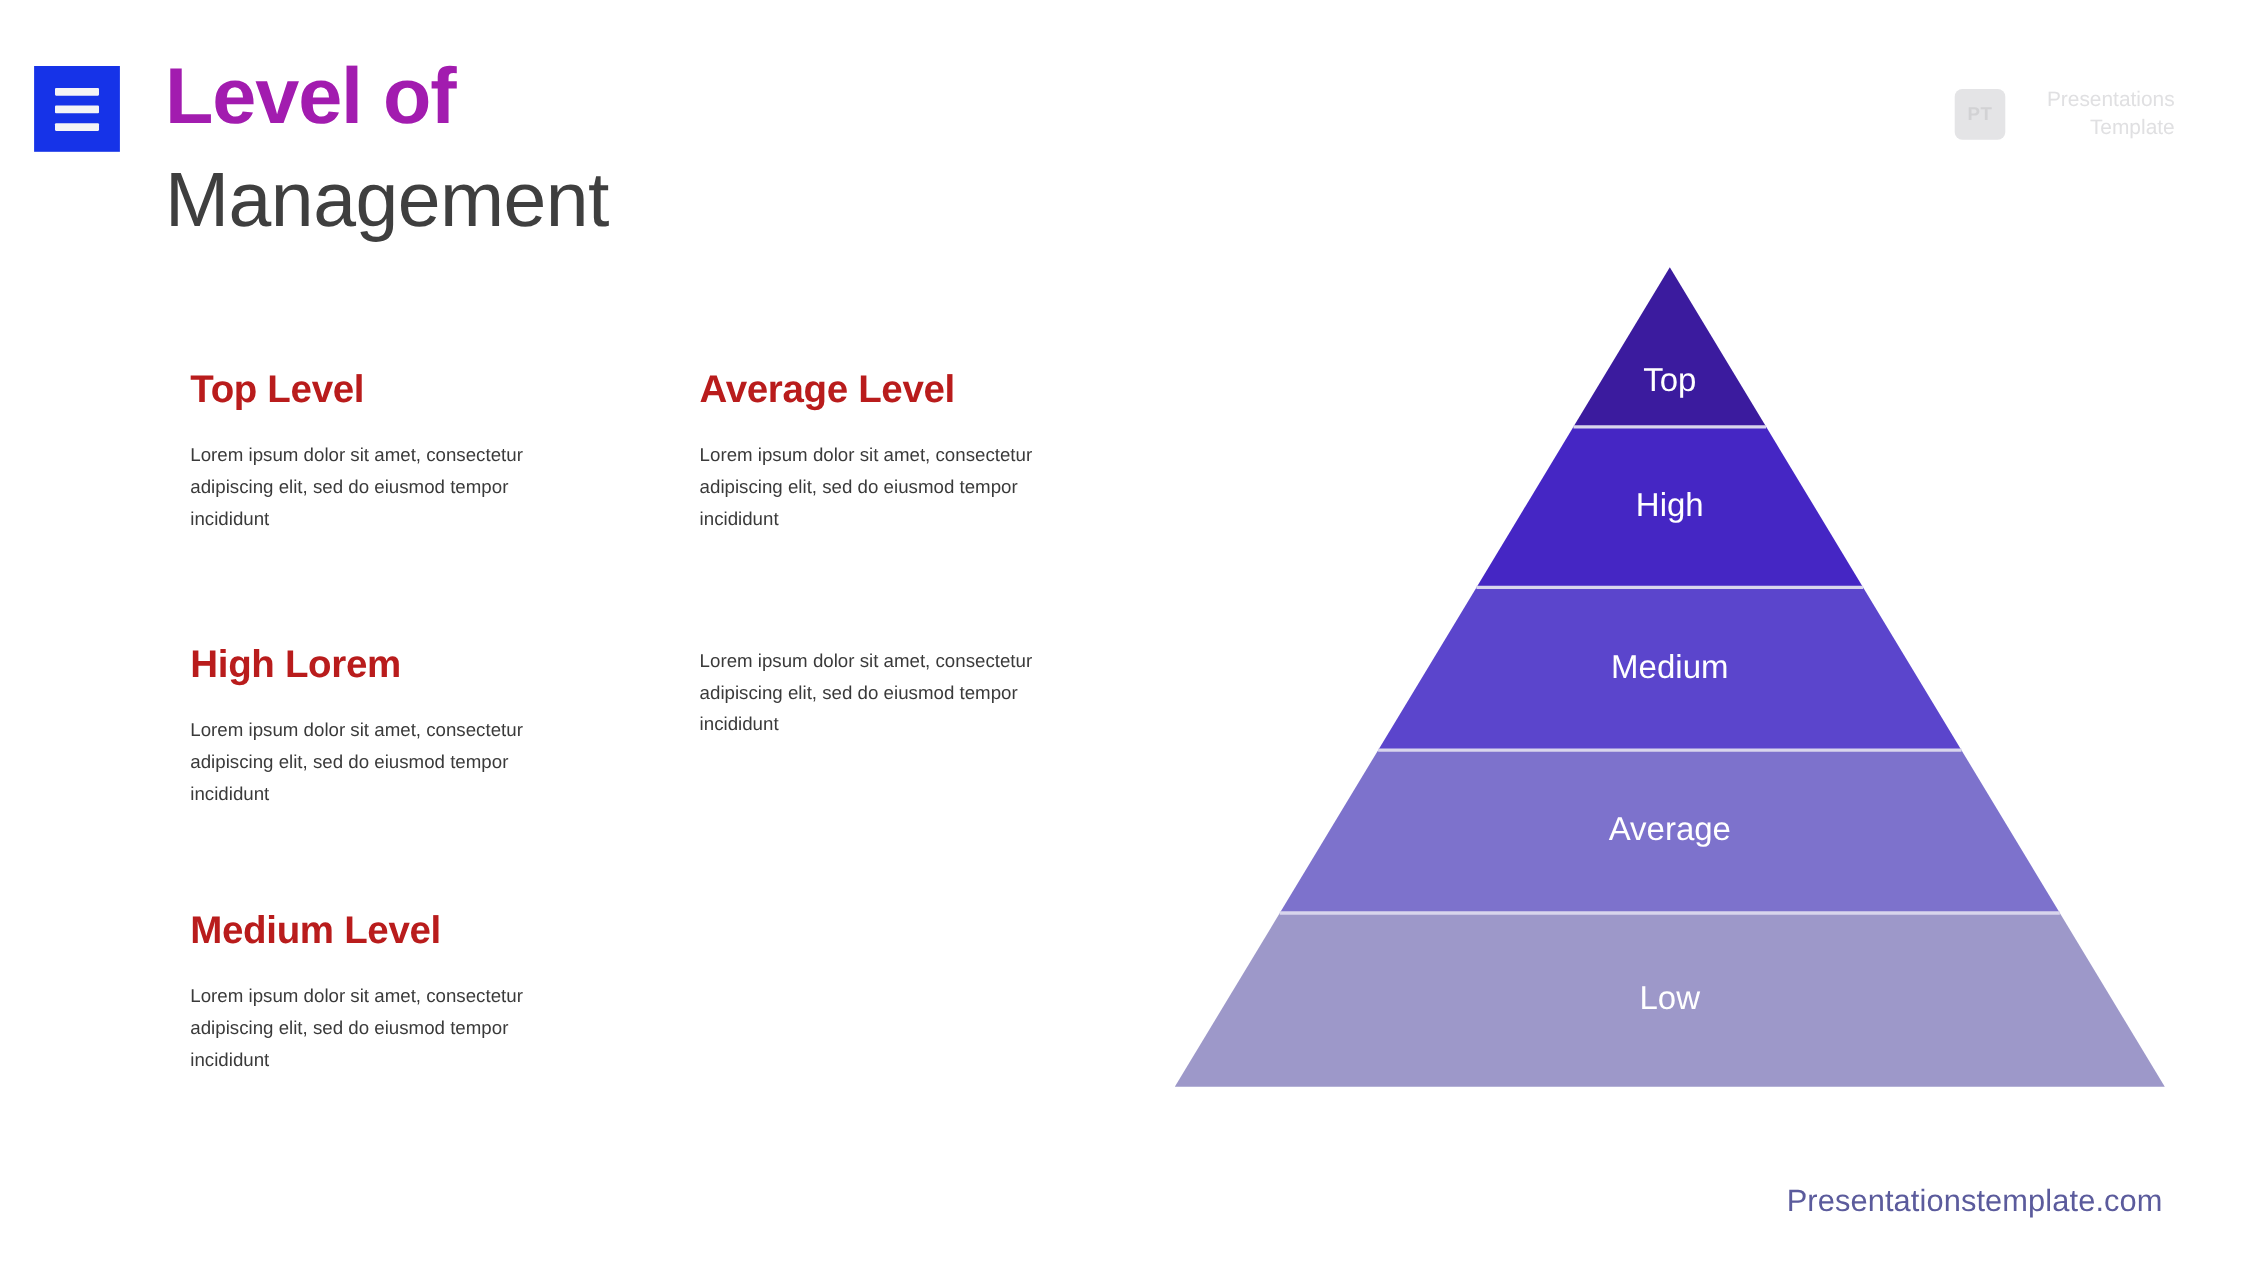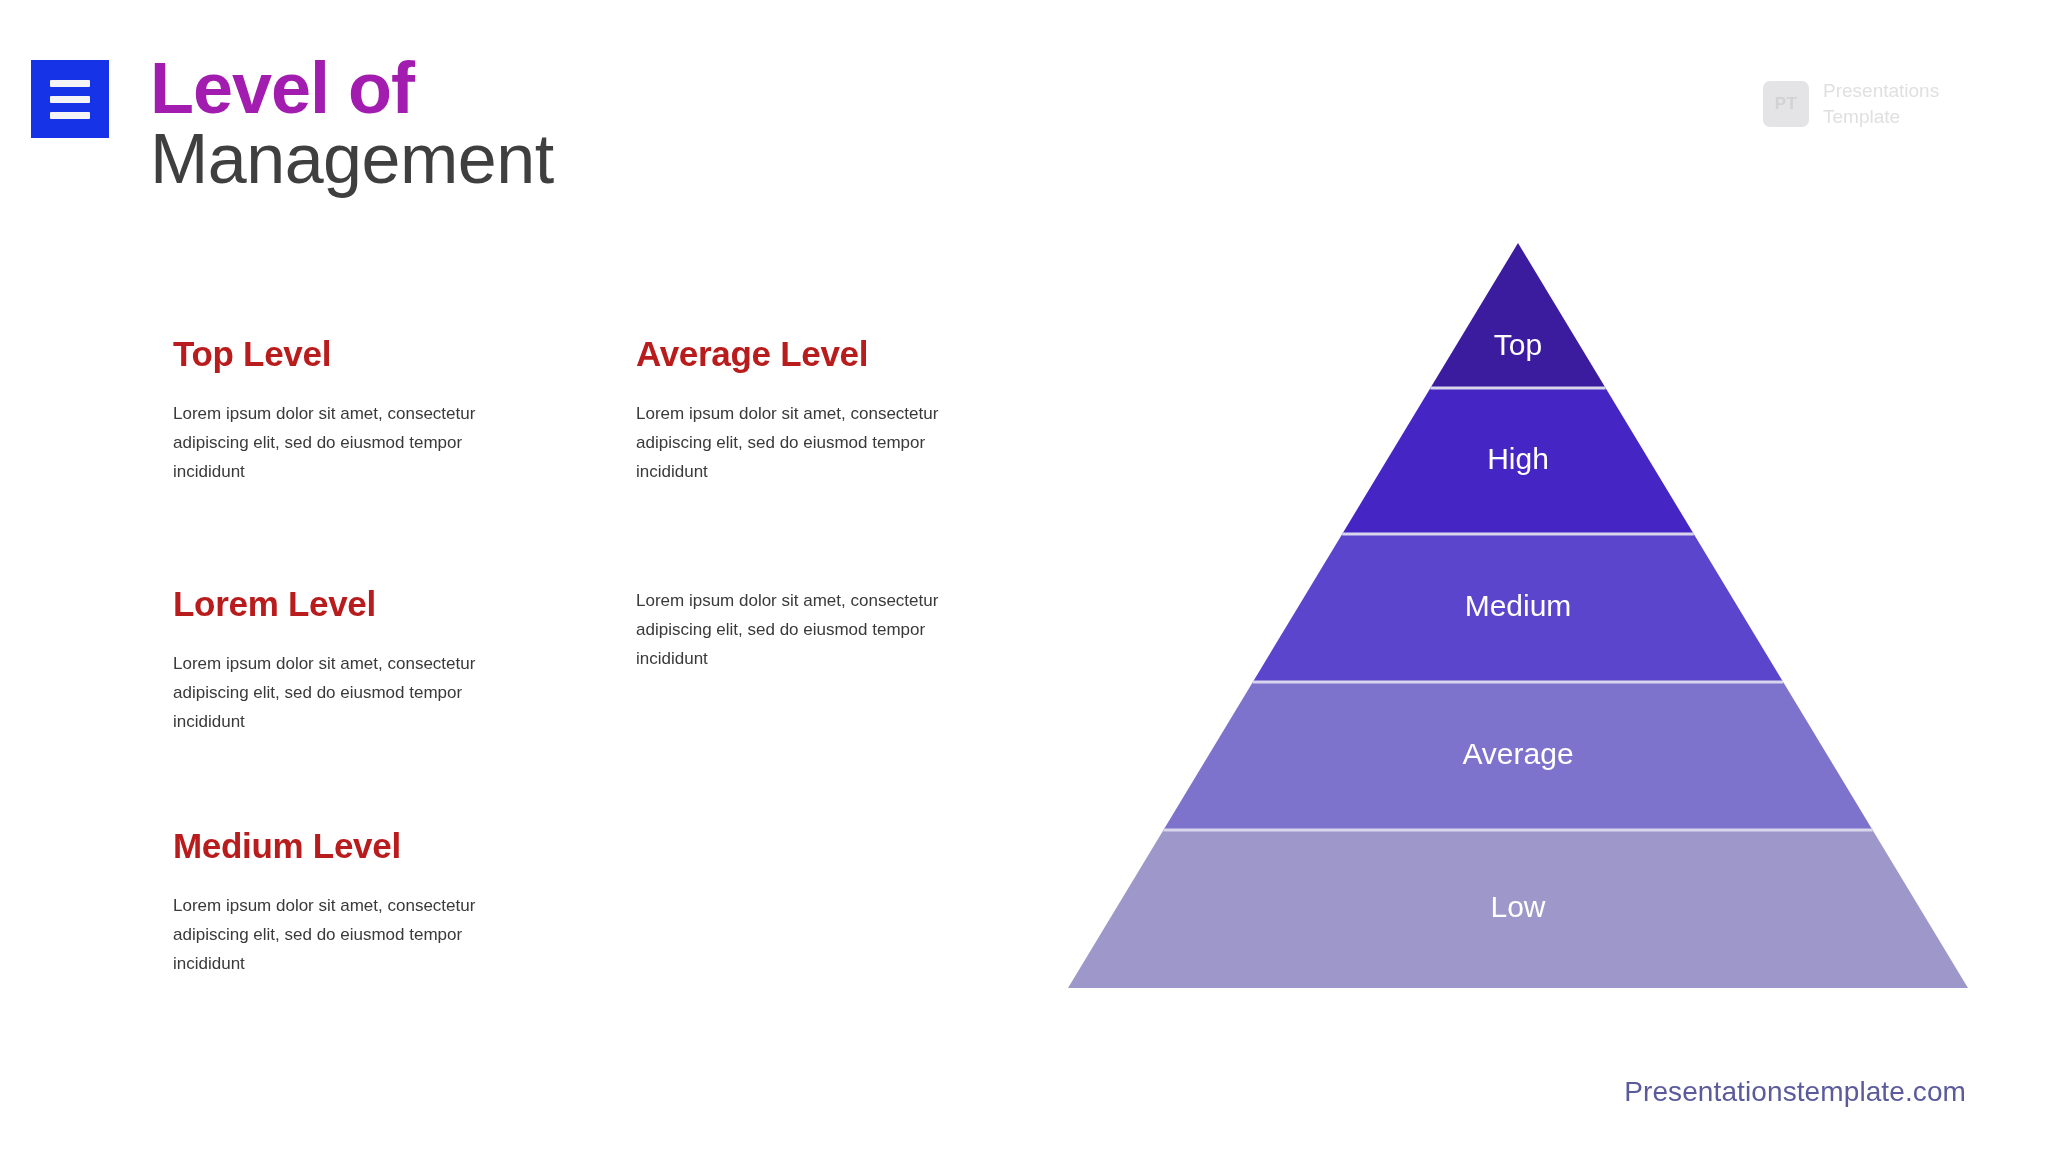--- a/index.html
+++ b/index.html
@@ -57,30 +57,32 @@
     letter-spacing: -1px;
     line-height: 1.0;
   }
   #title-sub {
     display: block;
     font-size: 70px;
     font-weight: 300;
     color: #3f3f3f;
     letter-spacing: -0.5px;
     line-height: 1.0;
+    margin-top: 22px;
   }
 
   
   #watermark {
     position: absolute;
-    right: 85px;
+    right: 71px;
     top: 78px;
     display: flex;
     align-items: center;
     gap: 14px;
+    text-align: right;
   }
   #watermark-logo {
     width: 46px;
     height: 46px;
     border-radius: 7px;
     background: #e4e4e6;
     color: #d2d2d4;
     font-size: 17px;
     font-weight: 700;
     display: flex;
@@ -174,21 +176,21 @@
   </div>
 
 </div>
 
 <div class="info-block" id="block-top">
   <h2 class="info-heading">Top Level</h2>
   <p class="info-body">Lorem ipsum dolor sit amet, consectetur adipiscing elit, sed do eiusmod tempor incididunt</p>
 </div>
 
 <div class="info-block" id="block-high">
-  <h2 class="info-heading">Lorem Level</h2>
+  <h2 class="info-heading">High Lorem</h2>
   <p class="info-body">Lorem ipsum dolor sit amet, consectetur adipiscing elit, sed do eiusmod tempor incididunt</p>
 </div>
 
 <div class="info-block" id="block-medium">
   <h2 class="info-heading">Medium Level</h2>
   <p class="info-body">Lorem ipsum dolor sit amet, consectetur adipiscing elit, sed do eiusmod tempor incididunt</p>
 </div>
 
 <div class="info-block" id="block-average">
   <h2 class="info-heading">Average Level</h2>

